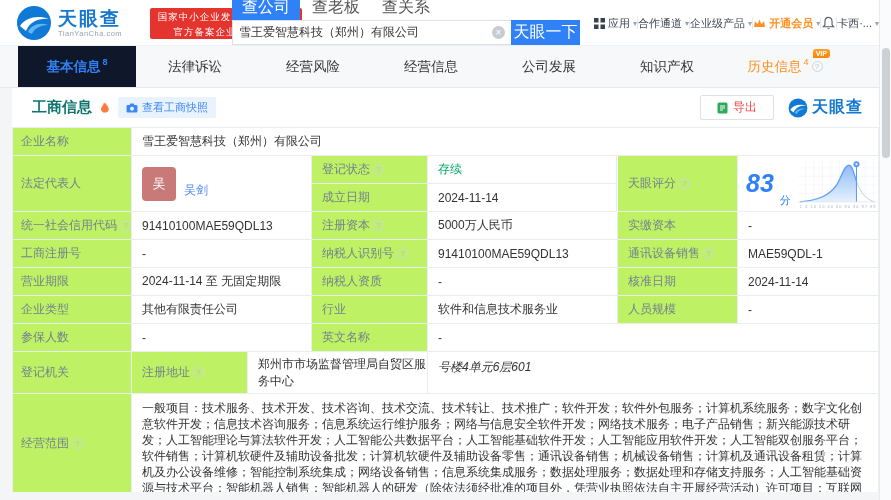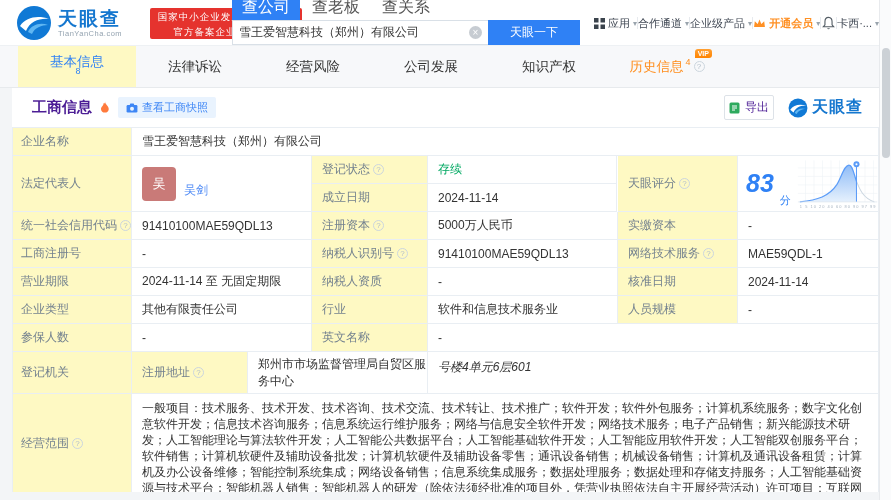--- a/index.html
+++ b/index.html
@@ -19,65 +19,65 @@
   .stabs { display:flex; gap:2px; height:19px; align-items:flex-end; }
   .stab { font-size:16px; color:#555; padding:2px 10px; cursor:pointer; }
   .stab.active { background:#2f81f5; color:#fff; border-radius:2px 2px 0 0; }
   .sbox { display:flex; height:25px; }
   .sinput { flex:1; display:flex; align-items:center; border:1px solid #d9e0e7; border-right:none;
     background:#fff; padding:0 6px; }
   .sinput input { flex:1; border:none; outline:none; font-size:12px; color:#333;
     font-family:"Liberation Sans","DejaVu Sans",sans-serif; }
   .clear-ic { width:13px; height:13px; border-radius:50%; background:#c7ccd2; color:#fff; font-size:10px;
     line-height:13px; text-align:center; cursor:pointer; }
-  .sbtn { width:92px; background:#2f81f5; color:#fff; border:none; font-size:12px; cursor:pointer;
+  .sbtn { width:69px; background:#2f81f5; color:#fff; border:none; font-size:16px; cursor:pointer;
     font-family:"Liberation Sans","DejaVu Sans",sans-serif; }
   .topnav { position:absolute; right:12px; top:0; height:46px; display:flex; align-items:center; 
     font-size:11px; color:#404854; white-space:nowrap; }
   .tn-item { display:flex; align-items:center; gap:3px; cursor:pointer; }
   .tn-sep { width:1px; height:12px; background:#e7eaee; }
   .caret { display:inline-block; font-size:8px; color:#9aa4ad; }
   .vip-link { color:#ff9024; font-weight:bold; }
   .bell { width:15px; height:15px; }
 
   
   .tabbar { position:absolute; left:0; top:46px; width:891px; height:42px; background:#f7f8fa;
     border-bottom:1px solid #e7eaed; display:flex; padding-left:18px; z-index:4; }
   .mtab { width:118px; display:flex; align-items:center; justify-content:center; font-size:13.5px;
     color:#333; cursor:pointer; position:relative; }
-  .mtab.active { background:#fef9c3; color:#2f81f5; font-weight:normal;flex-direction:column; }
+  .mtab.active { background:#0f172a; color:#2f81f5; font-weight:bold; }
   .mtab .sup { font-size:9px; margin-left:2px; position:relative; top:-5px; }
   .mtab.history { color:#ff8c1a; }
   .vip-badge { position:absolute; top:3px; right:14px; background:linear-gradient(#ffa033,#ff8400);
     color:#fff; font-size:7px; font-weight:bold; padding:0 3px; border-radius:3px 3px 3px 0; line-height:9px; }
   .q-ic { display:inline-block; width:11px; height:11px; border:1px solid #ccd6de; border-radius:50%;
     color:#b2bfc9; font-size:8px; line-height:9px; text-align:center; margin-left:3px; flex:none; }
   .q-ic::before { content:"?"; }
 
   
   .card { position:absolute; left:12px; top:88px; width:867px; height:404px; background:#fff; overflow:hidden; }
   .sec-head { height:39px; display:flex; align-items:center; padding:0 16px 0 20px; gap:8px; }
-  .sec-title { font-size:15px; font-weight:bold; color:#4c1d95; }
+  .sec-title { font-size:15px; font-weight:bold; color:#0f766e; }
   .snap-btn { display:flex; align-items:center; gap:4px; background:#e9f3fe; color:#3d86f5; font-size:11px;
     padding:3px 8px; border-radius:2px; border:none; cursor:pointer;
     font-family:"Liberation Sans","DejaVu Sans",sans-serif; }
   .sec-right { margin-left:auto; display:flex; align-items:center; gap:14px; }
   .export-btn { display:flex; align-items:center; gap:5px; border:1px solid #dde2e8; background:#fff;
-    color:#4c1d95; font-size:12px; padding:3px 4px; border-radius:2px; cursor:pointer;
+    color:#ef4444; font-size:12px; padding:3px 16px; border-radius:2px; cursor:pointer;
     font-family:"Liberation Sans","DejaVu Sans",sans-serif; }
   .watermark { display:flex; align-items:center; gap:4px; }
   .wm-txt { font-size:16px; font-weight:bold; color:#1577cf; letter-spacing:1px; }
 
   
   .tbl { position:absolute; left:0; top:39px; width:867px; bottom:0; display:flex; flex-direction:column;
     border-top:1px solid #e9eef3; border-left:1px solid #e9eef3; }
   .trow { display:flex; flex:none; }
   .cell { border-right:1px solid #e9eef3; border-bottom:1px solid #e9eef3; display:flex; align-items:center;
     font-size:12px; color:#333; overflow:hidden; }
-  .lbl { background:#fef9c3; color:#74828f; padding-left:8px; flex:none; }
+  .lbl { background:#bef264; color:#74828f; padding-left:8px; flex:none; }
   .val { background:#fff; padding-left:10px; }
   .w1{width:119px;} .w2{width:180px;} .w3{width:116px;} .w4{width:190px;} .w5{width:120px;} .wfill{flex:1;}
   .h28{height:28px;} .h56{height:56px;} .h42{height:42px;}
   .lbl2 { padding-left:10px; }
   .link { color:#4a87f5; cursor:pointer; text-decoration:none;margin-top:13px; }
   .green { color:#00a862; }
   .avatar { width:34px; height:34px; border-radius:4px; background:#c97a78; color:#fff; font-size:13px;
     display:flex; align-items:center; justify-content:center; flex:none; }
   .rep-cell { gap:8px; }
   .midblock { width:306px; display:flex; flex-direction:column; flex:none; }
@@ -175,20 +175,23 @@
 <div class="tabbar">
   <div class="mtab active">
     <span>基本信息</span>
     <span class="sup">8</span>
   </div>
   <div class="mtab">
     <span>法律诉讼</span>
   </div>
   <div class="mtab">
     <span>经营风险</span>
+  </div>
+  <div class="mtab">
+    <span>经营信息</span>
   </div>
   <div class="mtab">
     <span>公司发展</span>
   </div>
   <div class="mtab">
     <span>知识产权</span>
   </div>
   <div class="mtab history">
     <span>历史信息</span>
     <span class="sup">4</span>
@@ -300,21 +303,21 @@
 
     <div class="trow h28">
       <div class="cell lbl w1 h28">工商注册号</div>
       <div class="cell val w2 h28">-</div>
       <div class="cell lbl lbl2 w3 h28">
         <span>纳税人识别号</span>
         <span class="q-ic"></span>
       </div>
       <div class="cell val w4 h28">91410100MAE59QDL13</div>
       <div class="cell lbl lbl2 w5 h28">
-        <span>网络技术服务</span>
+        <span>通讯设备销售</span>
         <span class="q-ic"></span>
       </div>
       <div class="cell val wfill h28">MAE59QDL-1</div>
     </div>
 
     <div class="trow h28">
       <div class="cell lbl w1 h28">营业期限</div>
       <div class="cell val w2 h28">2024-11-14 至 无固定期限</div>
       <div class="cell lbl lbl2 w3 h28">纳税人资质</div>
       <div class="cell val w4 h28">-</div>

